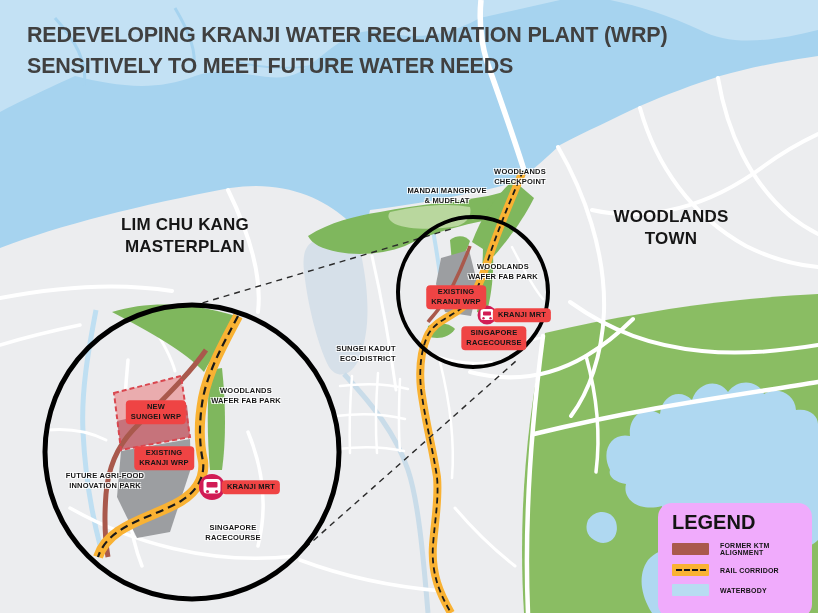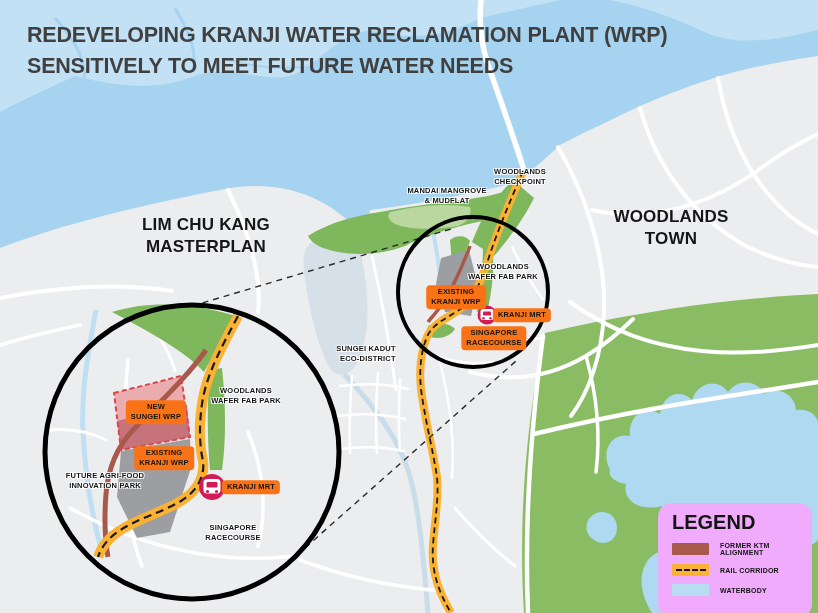--- a/index.html
+++ b/index.html
@@ -13,21 +13,21 @@
   .title{
     position:absolute;left:27px;top:20px;width:750px;text-align:left;
     font-size:21.5px;font-weight:700;letter-spacing:-0.2px;line-height:1.42;
     color:#404040;white-space:pre-line;
   }
   .region{font-size:17px;font-weight:700;line-height:1.32;letter-spacing:.2px;}
   .place{font-size:7.5px;font-weight:700;line-height:1.3;letter-spacing:.2px;
          text-shadow:-1px -1px 0 rgba(255,255,255,.85),1px -1px 0 rgba(255,255,255,.85),
                      -1px 1px 0 rgba(255,255,255,.85),1px 1px 0 rgba(255,255,255,.85);}
   .pill{font-size:7.5px;font-weight:700;line-height:1.3;letter-spacing:.2px;
-        background:#f97316;border-radius:4px;padding:2px 5px;text-shadow:none;}
+        background:#ef4444;border-radius:4px;padding:2px 5px;text-shadow:none;}
   .legend{
     position:absolute;left:658px;top:503px;width:154px;height:115px;
     background:#f0abfc;border-radius:14px;box-sizing:border-box;padding:8px 10px 6px 14px;
   }
   .legend-title{font-size:20px;font-weight:800;color:#141414;letter-spacing:0;}
   .legend-item{display:flex;align-items:center;margin-top:8px;}
   .swatch{width:37px;height:12px;border-radius:1px;flex:0 0 37px;
           display:flex;align-items:center;justify-content:center;}
   .swatch .dash-line{width:30px;height:0;border-top:2.6px dashed #151515;}
   .legend-label{font-size:7px;font-weight:700;color:#141414;margin-left:11px;letter-spacing:.2px;}
@@ -177,21 +177,21 @@
     <rect x="480.5" y="309" width="13" height="11" rx="2.5" fill="#ffffff"></rect>
     <rect x="483" y="311.5" width="8" height="4" rx="0.8" fill="#D11C55"></rect>
     <circle cx="483.5" cy="318.2" r="1.2" fill="#D11C55"></circle>
     <circle cx="490.5" cy="318.2" r="1.2" fill="#D11C55"></circle>
   </g>
 </svg>
 
 <div class="title">REDEVELOPING KRANJI WATER RECLAMATION PLANT (WRP)
 SENSITIVELY TO MEET FUTURE WATER NEEDS</div>
 
-<div class="lbl region" style="left:185px;top:236px;margin-left:21px;">LIM CHU KANG
+<div class="lbl region" style="left:185px;top:236px;">LIM CHU KANG
 MASTERPLAN</div>
 <div class="lbl region" style="left:671px;top:228px;">WOODLANDS
 TOWN</div>
 
 <div class="lbl place" style="left:520px;top:177px;">WOODLANDS
 CHECKPOINT</div>
 <div class="lbl place" style="left:447px;top:196px;">MANDAI MANGROVE
 &amp; MUDFLAT</div>
 <div class="lbl place" style="left:366px;top:354px;text-align:right;">SUNGEI KADUT
 ECO-DISTRICT</div>

